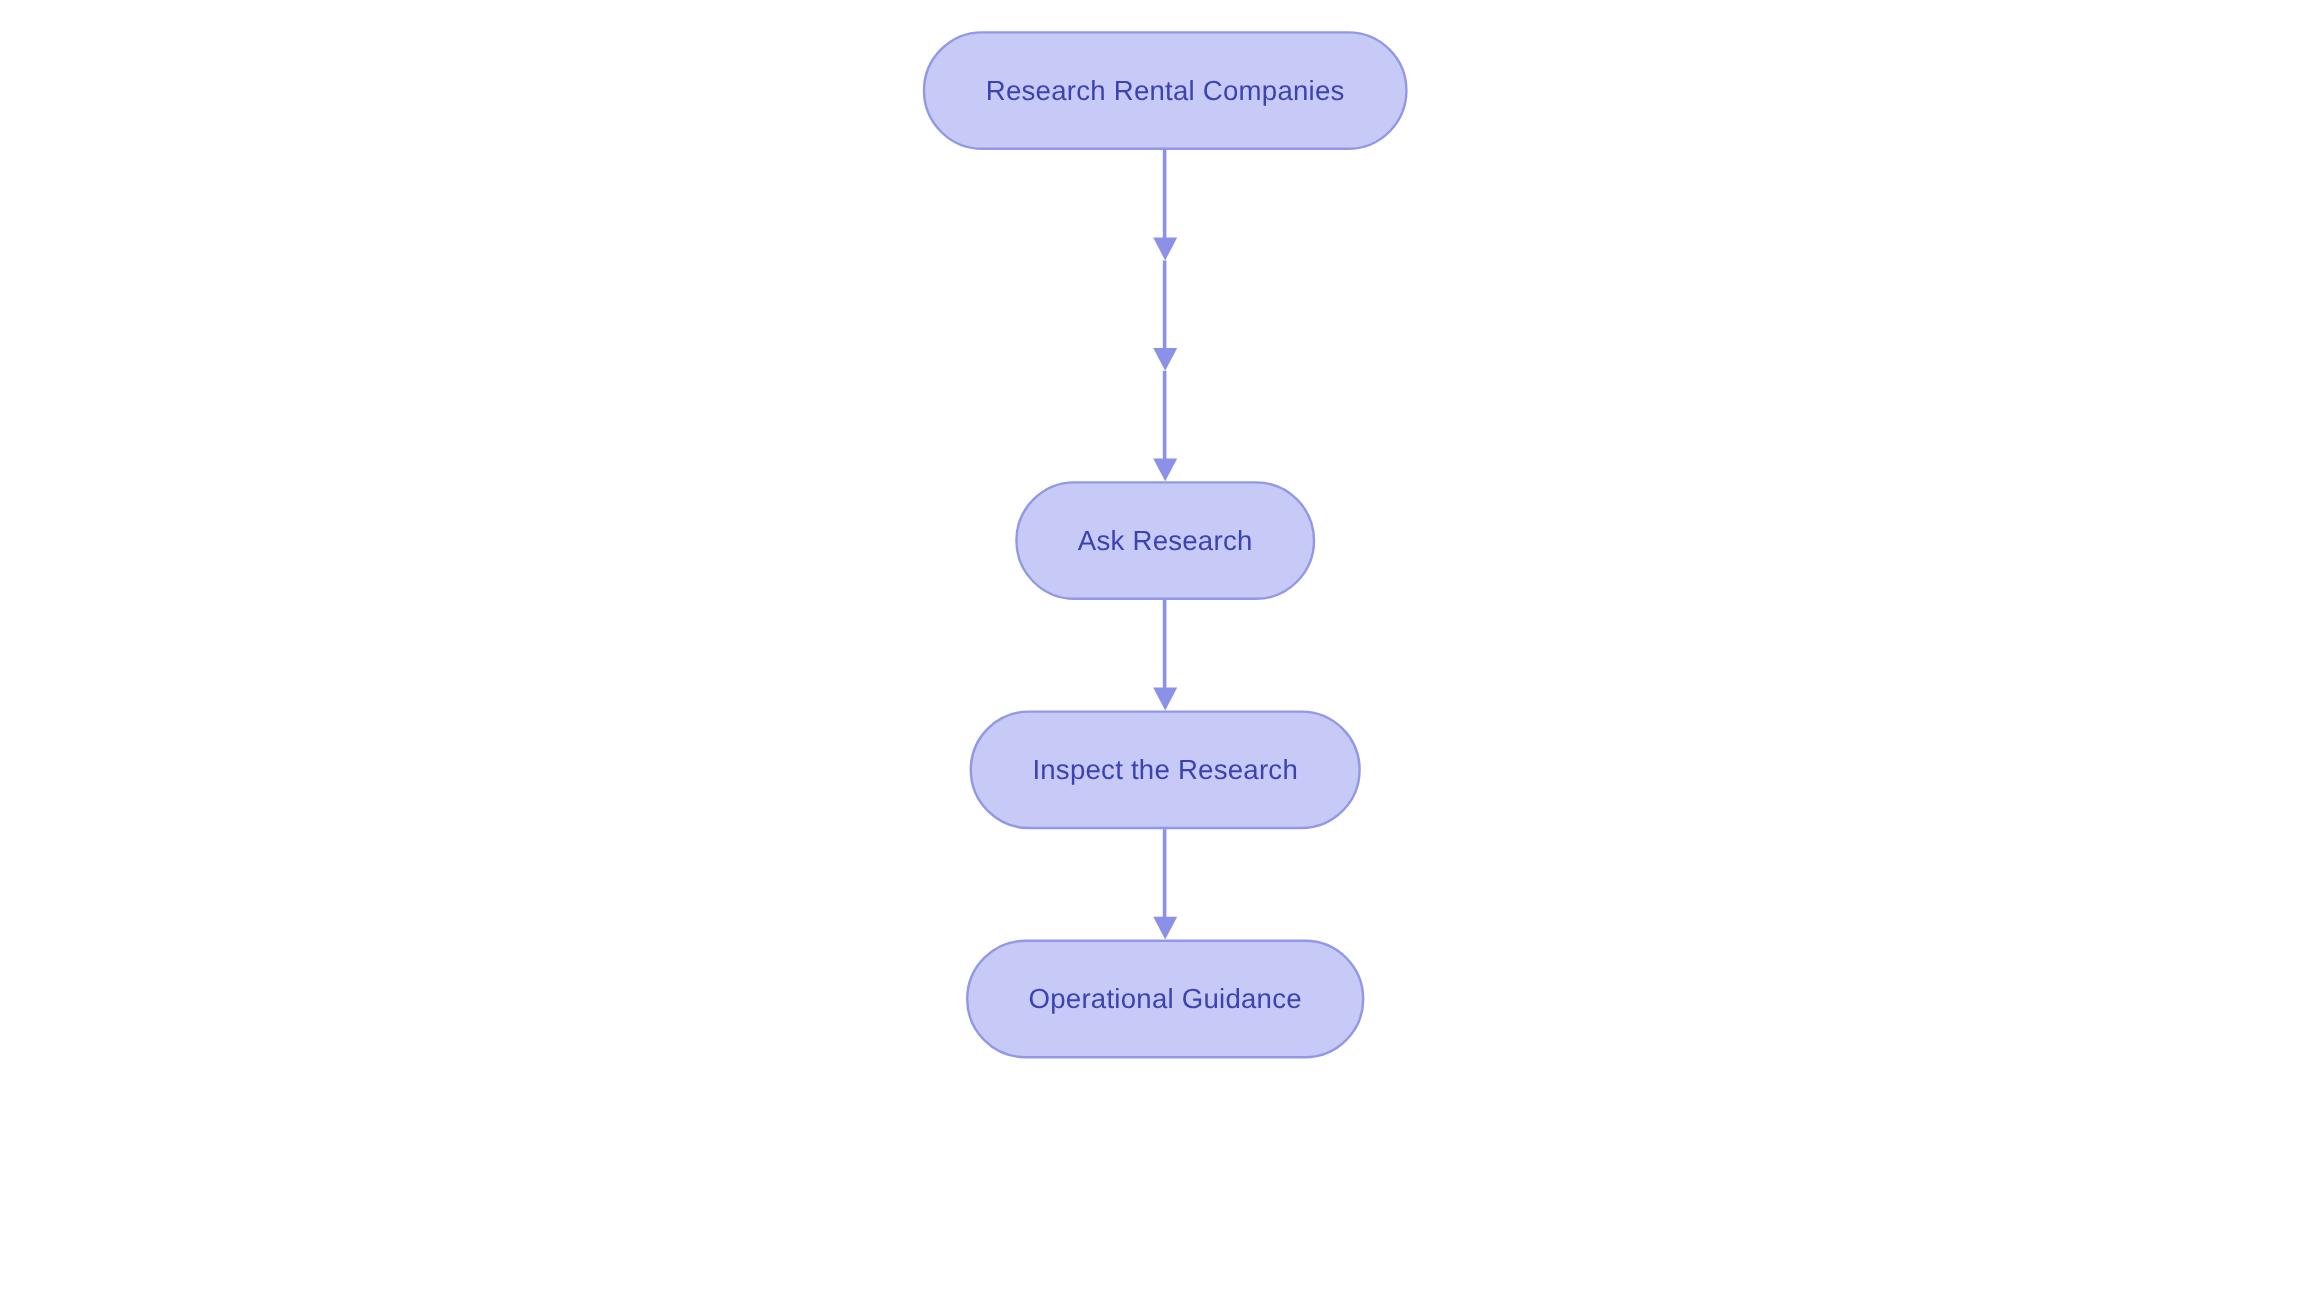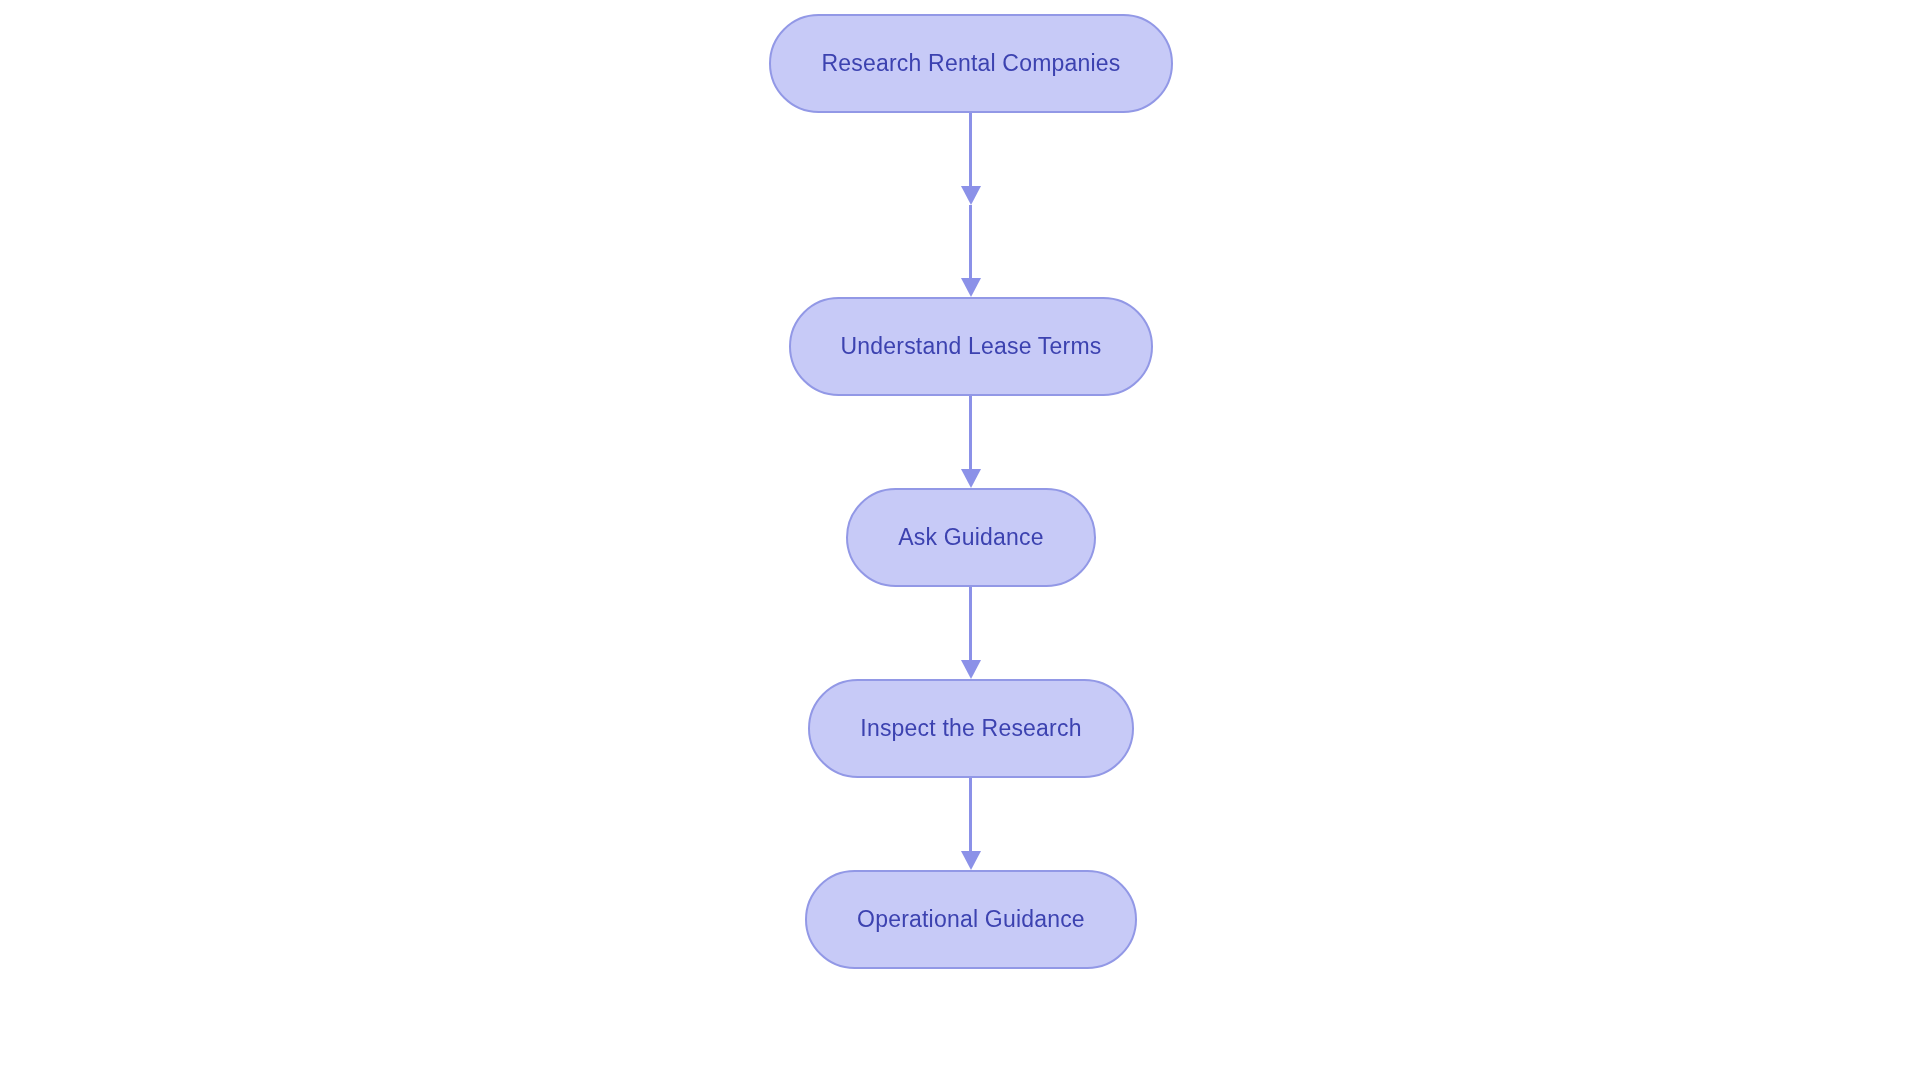--- a/index.html
+++ b/index.html
@@ -21,21 +21,21 @@
     position: relative;
     width: 1920px;
     height: 1083px;
   }
   .flow-column {
     display: flex;
     flex-direction: column;
     align-items: center;
     width: fit-content;
     margin: 0 auto;
-    padding-top: 14px;
+    padding-top: 26px;
     transform: translateX(11px);
   }
   .node {
     height: 99px;
     border-radius: 49.5px;
     background: var(--node-fill);
     border: 2px solid var(--node-border);
     display: flex;
     align-items: center;
     justify-content: center;
@@ -81,31 +81,28 @@
       <div class="connector-line"></div>
       <div class="connector-head"></div>
     </div>
 
 
     <div class="connector">
       <div class="connector-line"></div>
       <div class="connector-head"></div>
     </div>
 
-    <div class="node">
-      <span class="node-label">Understand Lease Terms</span>
-    </div>
 
     <div class="connector">
       <div class="connector-line"></div>
       <div class="connector-head"></div>
     </div>
 
     <div class="node">
-      <span class="node-label">Ask Guidance</span>
+      <span class="node-label">Ask Research</span>
     </div>
 
     <div class="connector">
       <div class="connector-line"></div>
       <div class="connector-head"></div>
     </div>
 
     <div class="node">
       <span class="node-label">Inspect the Research</span>
     </div>

